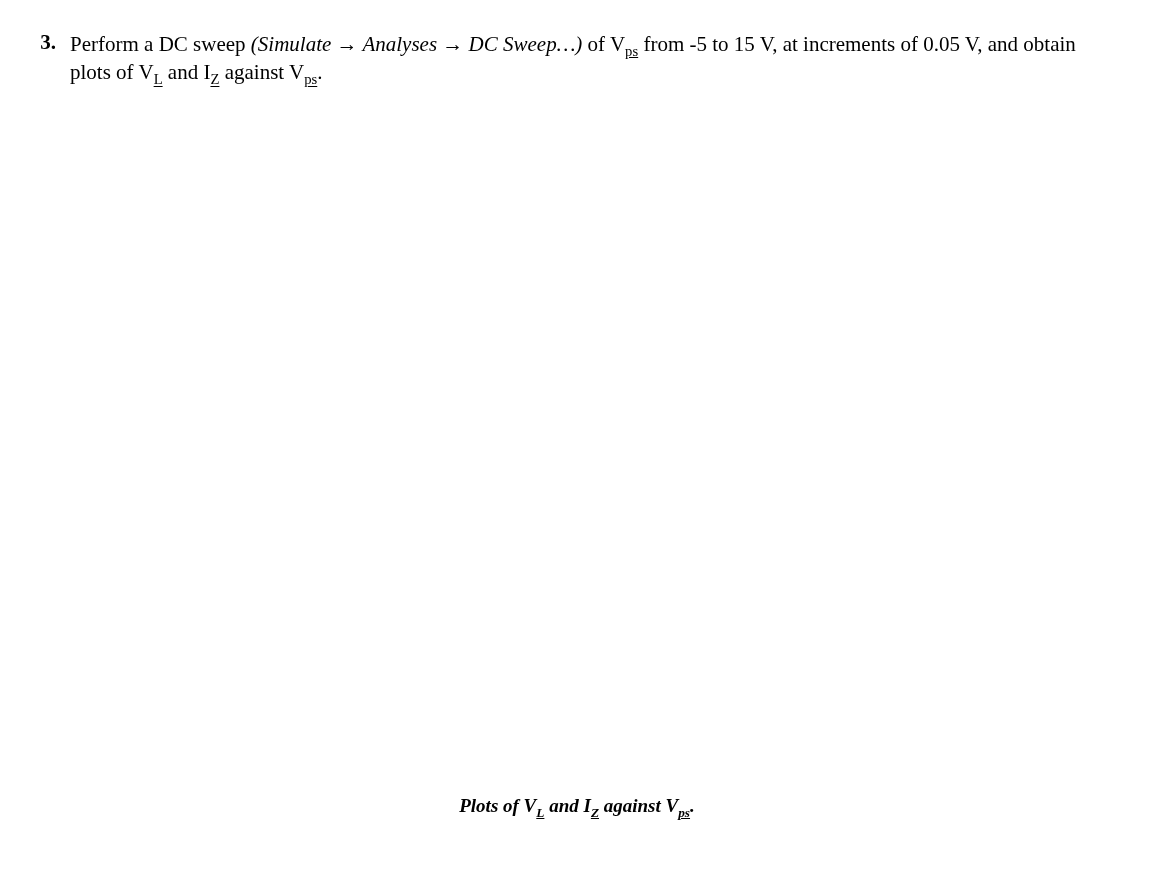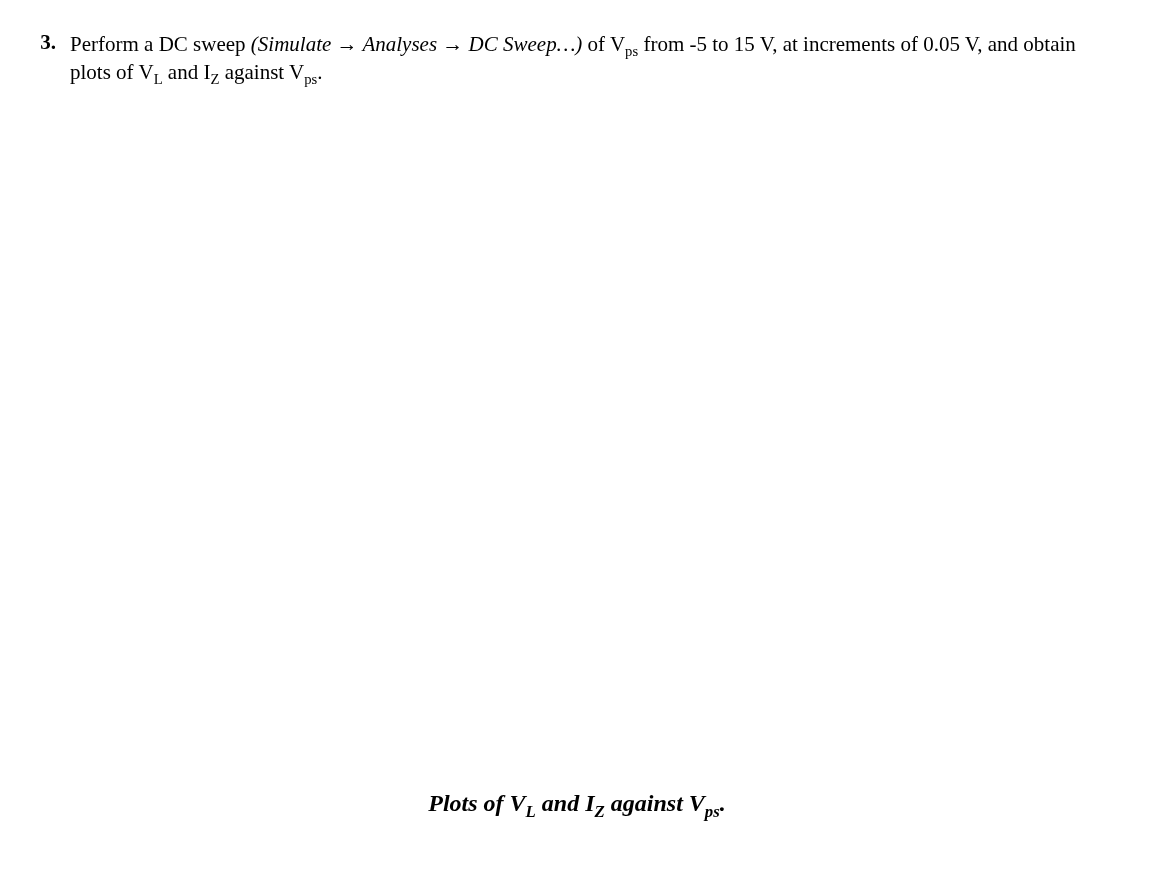--- a/index.html
+++ b/index.html
@@ -32,33 +32,34 @@
       flex: 1;
       line-height: 1.35;
     }
     .italic {
       font-style: italic;
     }
     sub {
       font-size: 0.7em;
       vertical-align: sub;
       line-height: 0;
+      text-decoration: underline;
     }
     .arrow {
       font-family: "Times New Roman", Times, serif;
     }
     .caption {
       position: absolute;
       left: 0;
       right: 0;
       bottom: 56px;
       text-align: center;
       font-weight: bold;
       font-style: italic;
-      font-size: 24px;
+      font-size: 19px;
     }
   </style>
 </head>
 <body>
 
 <div class="item-container">
   <div class="item-number">3.</div>
   <div class="item-body">
     <span>Perform a DC sweep </span><span class="italic">(</span><span class="italic">Simulate</span><span class="italic arrow"> → </span><span class="italic">Analyses</span><span class="italic arrow"> → </span><span class="italic">DC Sweep…</span><span class="italic">)</span><span> of V</span><sub>ps</sub><span> from -5 to 15 V, at increments of 0.05 V, and obtain plots of V</span><sub>L</sub><span> and I</span><sub>Z</sub><span> against V</span><sub>ps</sub><span>.</span>
   </div>

